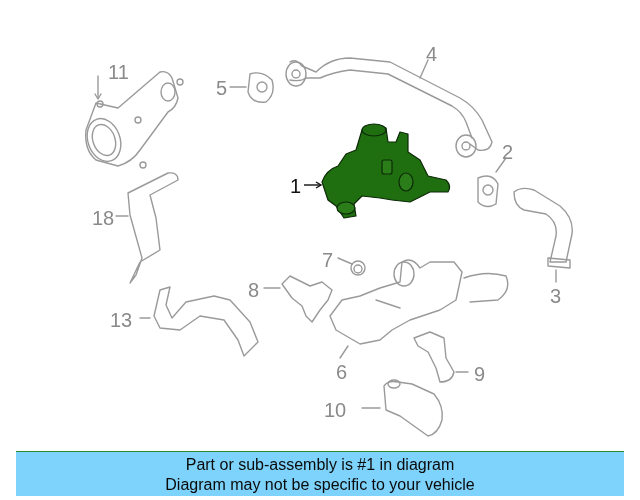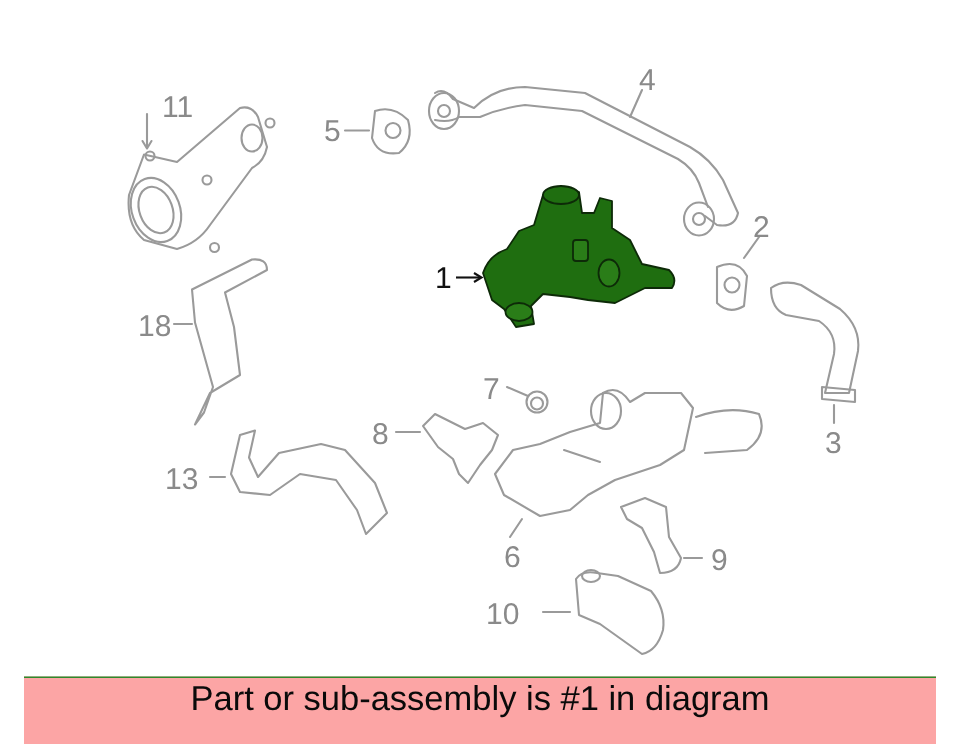--- a/index.html
+++ b/index.html
@@ -1,20 +1,20 @@
 <!DOCTYPE html>
 <html><head>
 <meta charset="utf-8">
 <style>
   html, body { margin:0; padding:0; background:#ffffff; }
   body { width:640px; height:500px; position:relative; overflow:hidden; font-family:"Liberation Sans", sans-serif; }
   #diagram { position:absolute; left:0; top:0; width:640px; height:450px; }
   .callout { position:absolute; font-size:20px; color:#8a8a8a; line-height:1; }
   .callout.active { color:#111; }
-  #banner { position:absolute; left:16px; top:451px; width:608px; height:45px; background:#fca5a5; border-top:1px solid #2c8a2c; color:#0a0a0a; text-align:center; font-size:23px; line-height:20px; box-sizing:border-box; padding-top:3px; }
+  #banner { position:absolute; left:16px; top:451px; width:608px; height:45px; background:#7dd3fc; border-top:1px solid #2c8a2c; color:#0a0a0a; text-align:center; font-size:16px; line-height:20px; box-sizing:border-box; padding-top:3px; }
   #banner div { white-space:nowrap; }
 </style>
 </head>
 <body>
 
 <svg id="diagram" viewBox="0 0 640 450" xmlns="http://www.w3.org/2000/svg">
   <g fill="none" stroke="#9a9a9a" stroke-width="1.4" stroke-linejoin="round" stroke-linecap="round">
 
     <g>
       <path d="M96 103 L118 108 L160 72 Q168 70 172 78 L178 98 Q176 108 168 112 L140 150 Q132 162 118 166 L96 160 Q84 150 86 130 Z"></path>
@@ -102,13 +102,14 @@
 <div class="callout" style="left:322px;top:250px">7</div>
 <div class="callout" style="left:248px;top:280px">8</div>
 <div class="callout" style="left:474px;top:364px">9</div>
 <div class="callout" style="left:324px;top:400px">10</div>
 <div class="callout" style="left:108px;top:62px">11</div>
 <div class="callout" style="left:92px;top:208px">18</div>
 <div class="callout" style="left:110px;top:310px">13</div>
 
 <div id="banner">
   <div>Part or sub-assembly is #1 in diagram</div>
+  <div>Diagram may not be specific to your vehicle</div>
 </div>
 
 </body></html>

